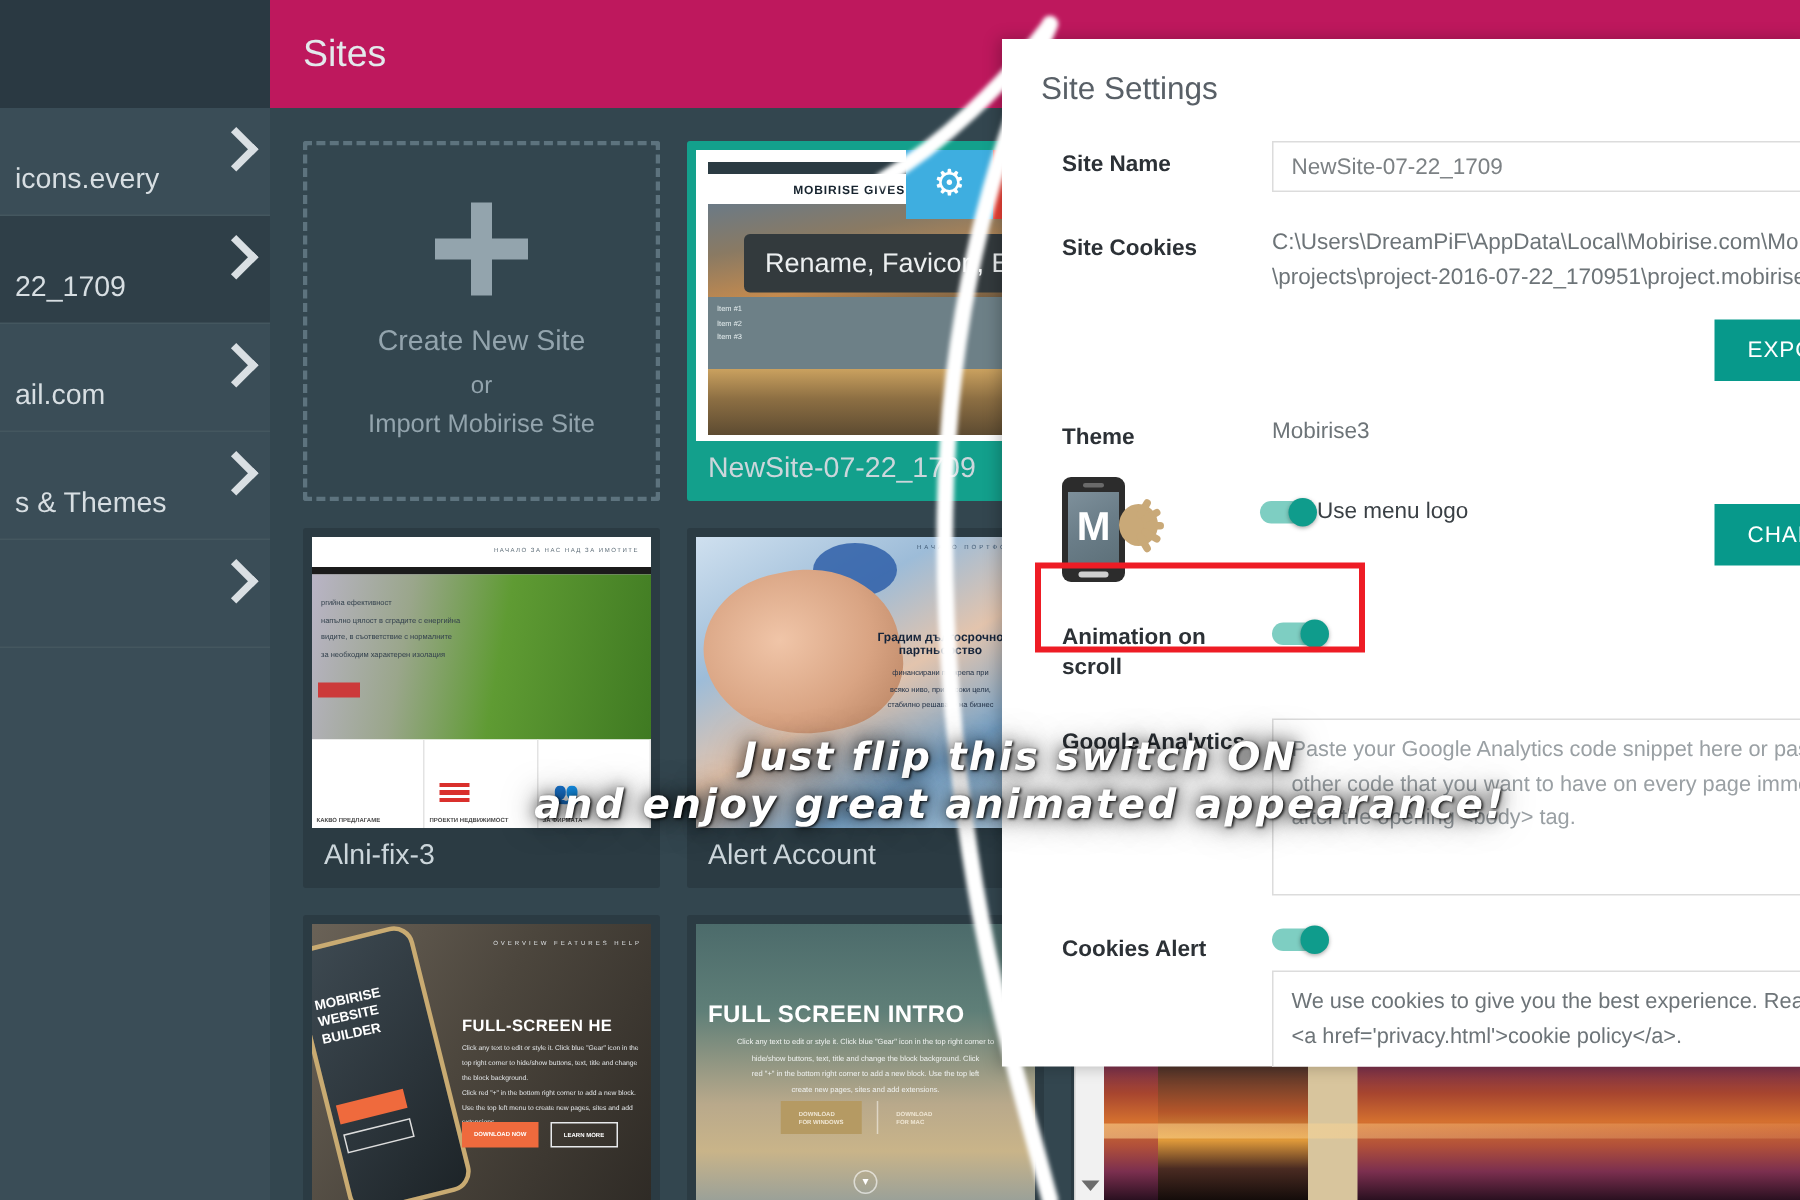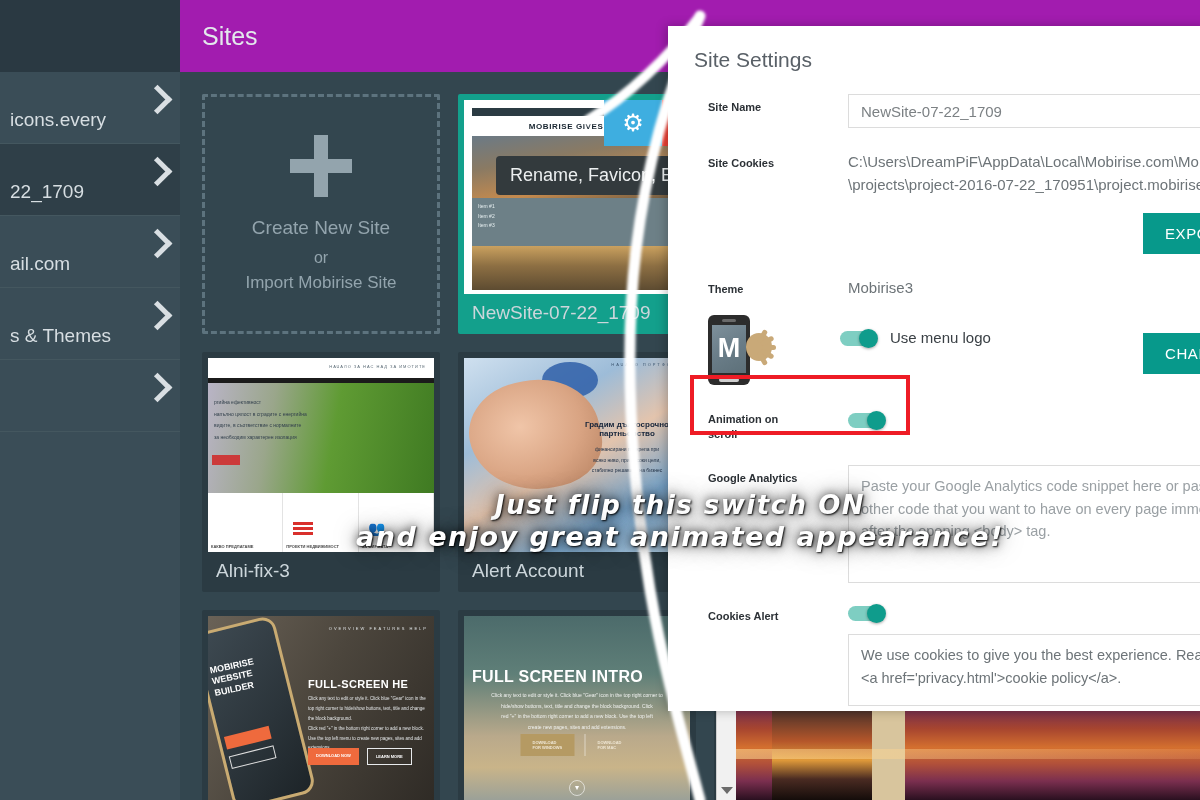--- a/index.html
+++ b/index.html
@@ -46,21 +46,21 @@
     border-top: 5px solid #d9dfe3; border-right: 5px solid #d9dfe3;
     transform: rotate(45deg);
   }
 
   
   #main {
     position: absolute; left: 180px; top: 0; right: 0; bottom: 0;
     background: #33464f;
   }
   #main-header {
-    height: 72px; background: #a21caf;
+    height: 72px; background: #be185d;
     display: flex; align-items: center; padding-left: 22px; text-align: center;
   }
   #main-header .title { font-size: 25px; color: #e3e9ec; }
 
   #cards {
     position: absolute; top: 72px; left: 0; right: 0; bottom: 0;
     padding: 22px;
   }
   .card-row { display: flex; gap: 18px; margin-bottom: 18px; }
 
@@ -247,21 +247,21 @@
     overflow: hidden;
     z-index: 5;
   }
   .dlg-title {
     font-size: 21px; color: #596067; font-weight: normal;
     margin: 22px 0 0 26px;
   }
   .row { display: flex; margin-top: 22px; padding-left: 40px; }
   .lbl {
     width: 140px; flex: 0 0 140px;
-    font-size: 11px; font-weight: bold; color: #2c3136;
+    font-size: 15px; font-weight: bold; color: #2c3136;
     padding-top: 6px; line-height: 1.35;
   }
   .fld { flex: 1; }
   .text-input {
     width: 420px; height: 34px;
     border: 1px solid #dcdcdc; background: #fff;
     font-size: 15px; color: #7c8184;
     padding: 0 12px; line-height: 34px;
   }
   .static-val { font-size: 15px; color: #6d7478; line-height: 1.55; }
@@ -557,21 +557,21 @@
         <div class="fa-home"></div>
         <div class="fa-sun">
           <div class="core"></div>
           <i style="transform:rotate(-60deg)"></i>
           <i style="transform:rotate(-30deg)"></i>
           <i style="transform:rotate(0deg)"></i>
           <i style="transform:rotate(30deg)"></i>
           <i style="transform:rotate(60deg)"></i>
         </div>
       </div>
-      <div style="display:flex; align-items:center; gap:12px; margin-left:52px; margin-top:14px;">
+      <div style="display:flex; align-items:center; margin-left:52px; margin-top:14px;">
         <span class="toggle">
           <span class="track"></span>
             <span class="knob"></span>
         </span>
         <span class="fav-toggle-label">Use menu logo</span>
       </div>
     </div>
   </div>
 
   <div class="btn-right2">

